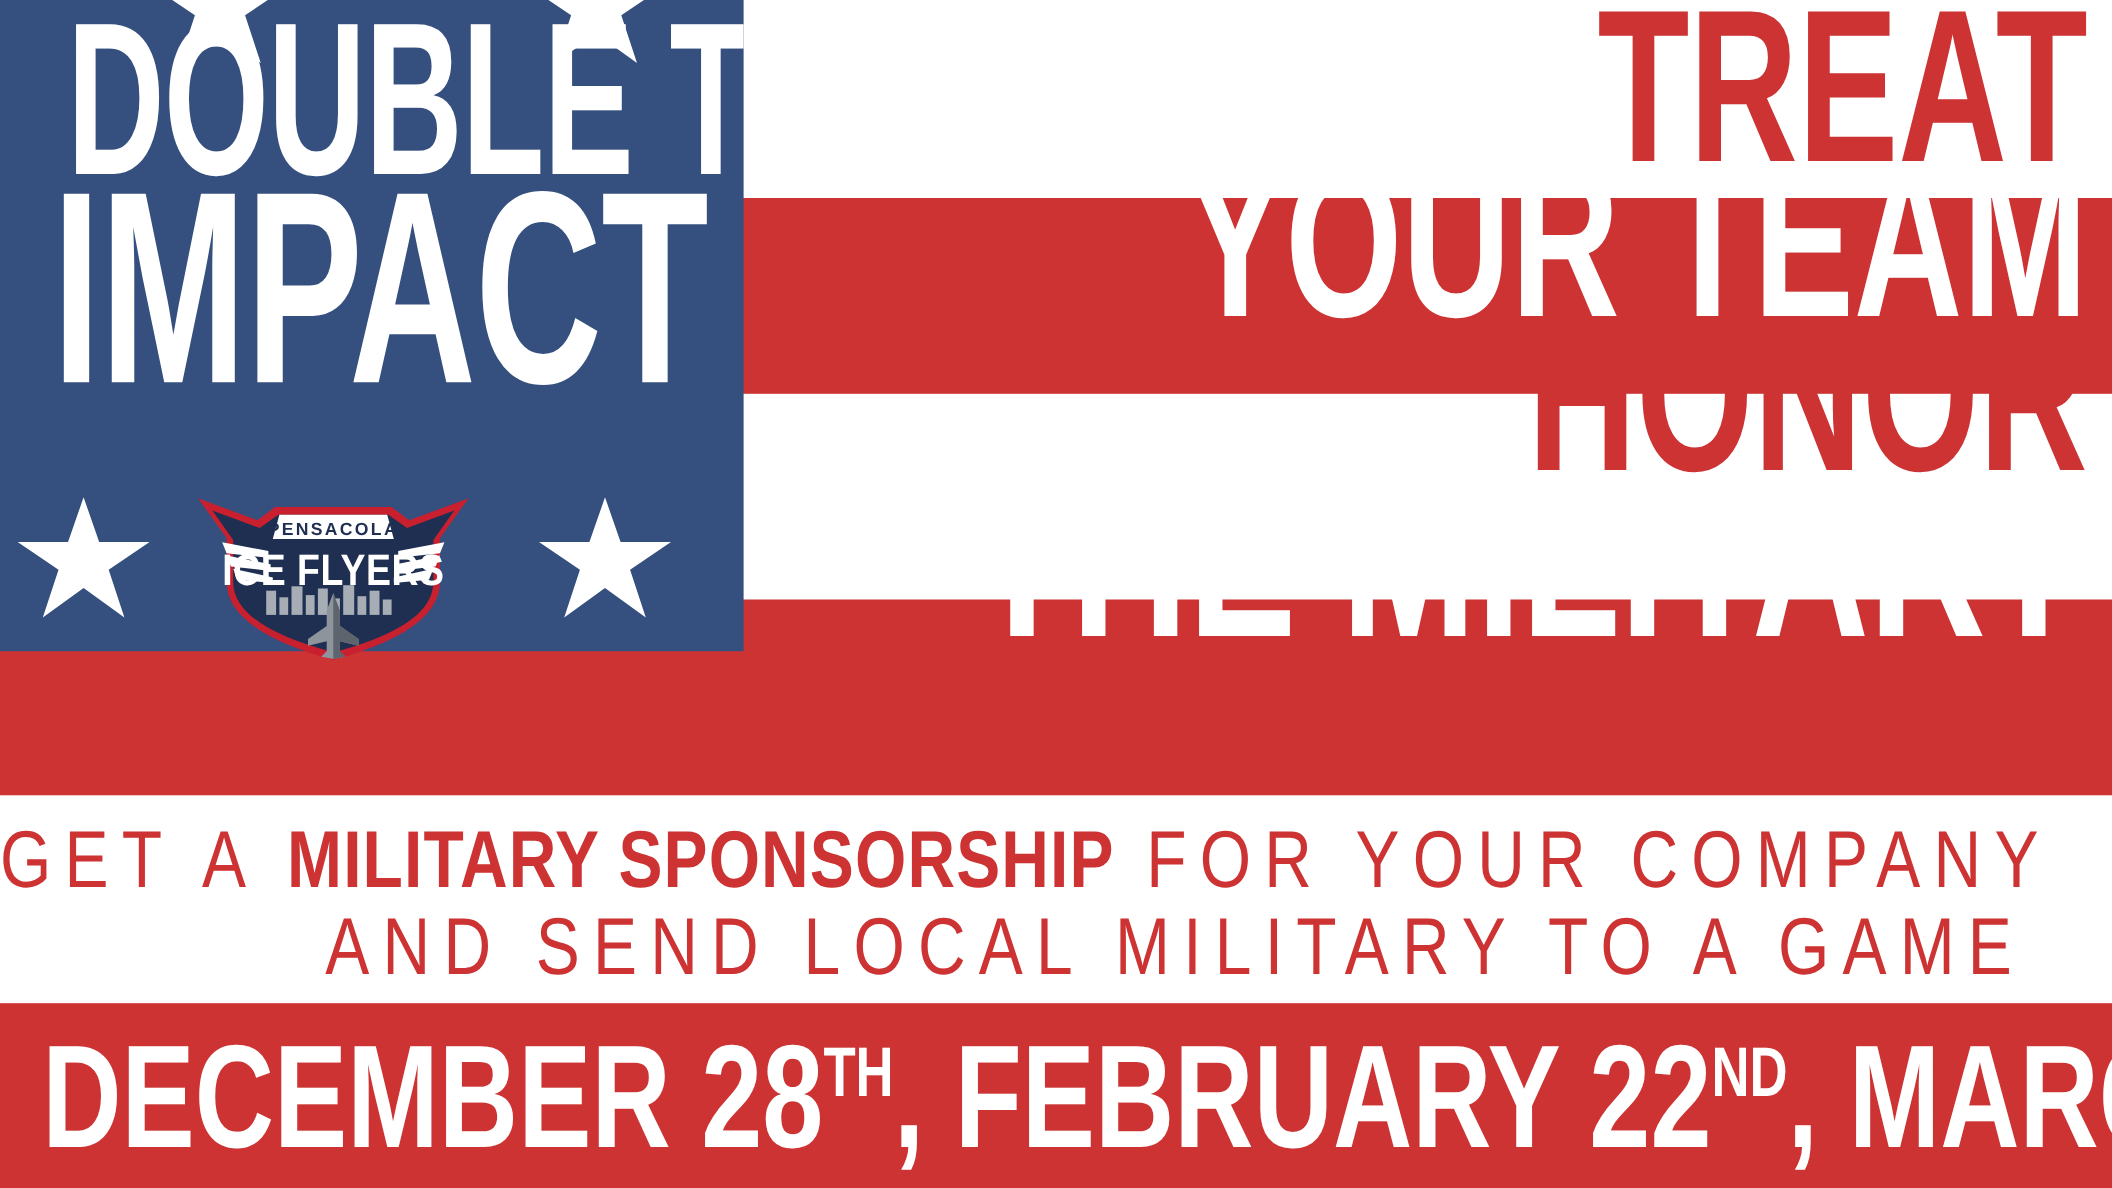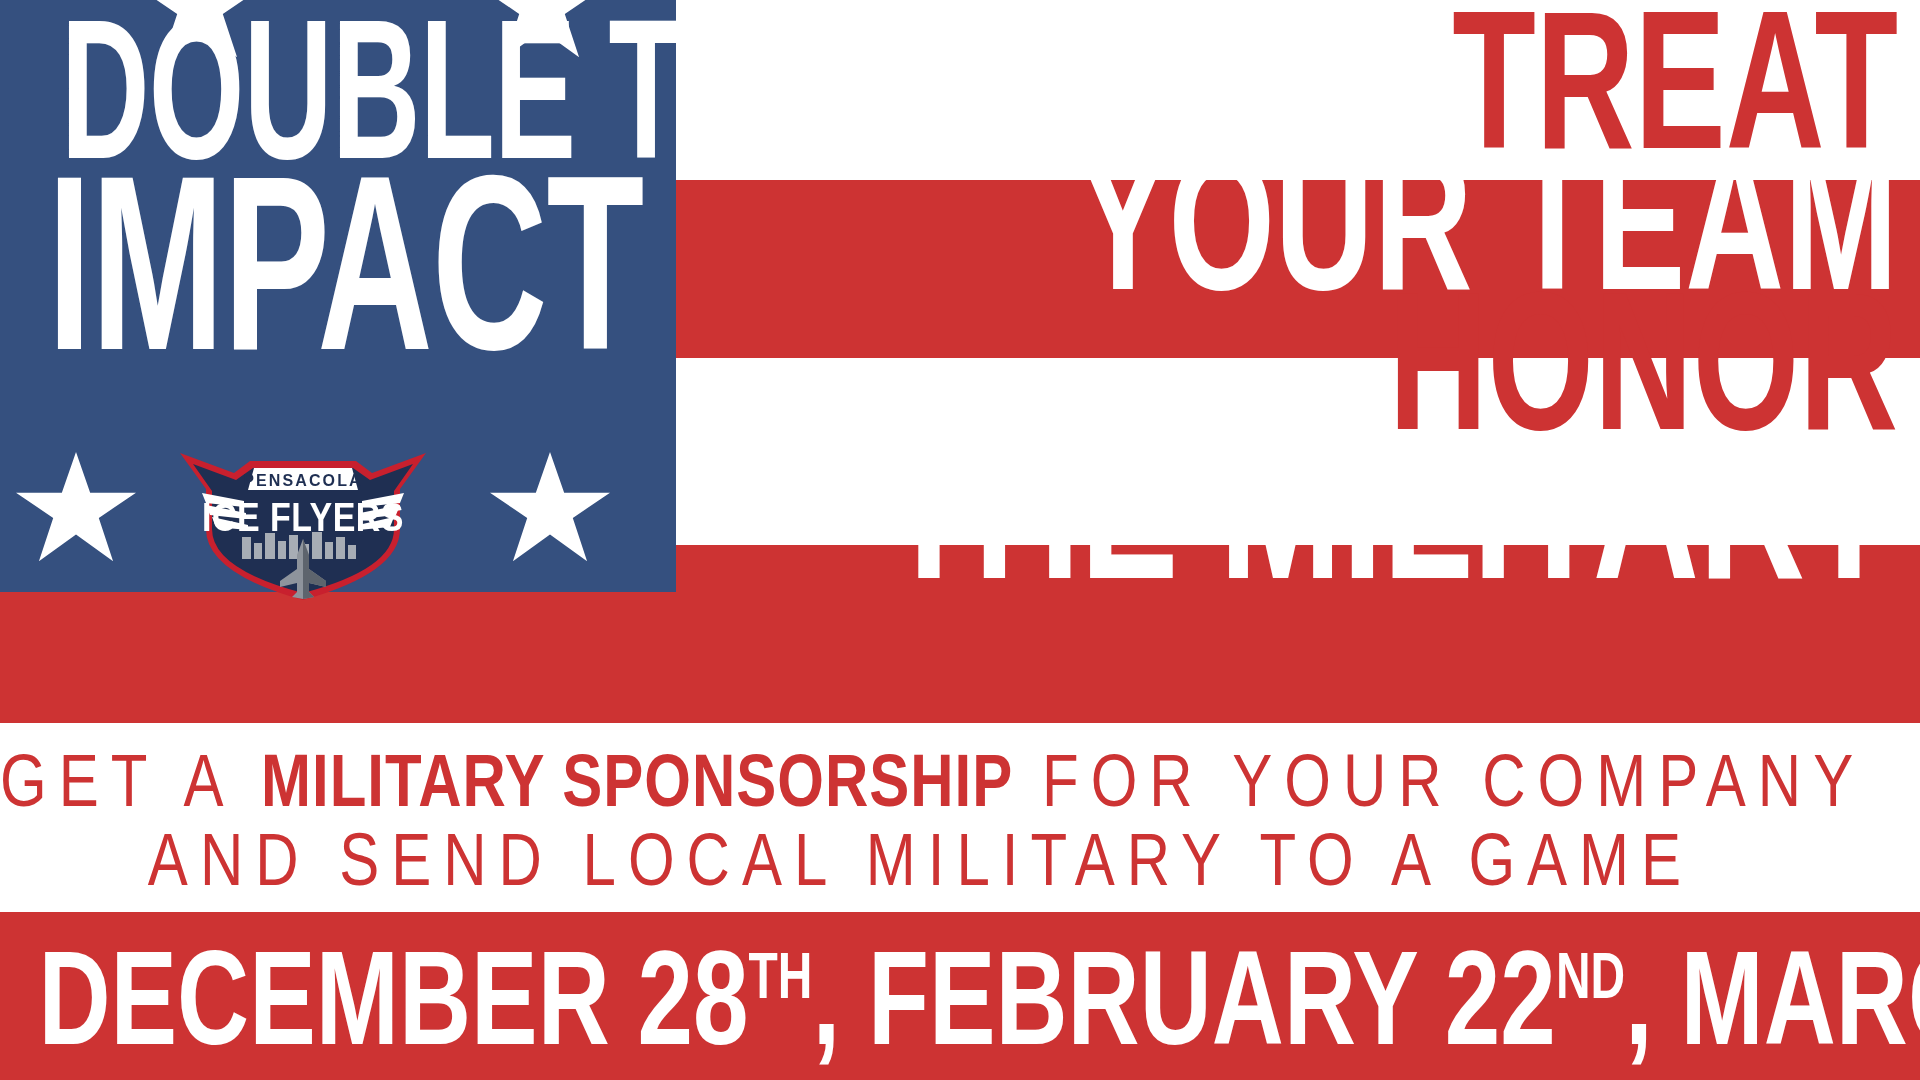--- a/index.html
+++ b/index.html
@@ -110,21 +110,21 @@
   #msg-line-2 { font-size: 152px; color: #ffffff; transform: scaleX(0.90) scaleY(1.30); margin-bottom: 22px; }
   #msg-line-3 { font-size: 152px; color: #cd3333; transform: scaleX(0.90) scaleY(1.30); margin-bottom: 22px; }
   #msg-line-4 { font-size: 160px; color: #ffffff; transform: scaleX(0.92) scaleY(1.32); }
 
   
   #tagline {
     position: absolute;
     left: 0;
     top: 742px;
     width: 1841px;
-    text-align: center;
+    text-align: right;
     color: #cd3333;
   }
   .tag-line {
     display: block;
     white-space: nowrap;
     font-family: "Liberation Sans Narrow", "Liberation Sans", sans-serif;
     font-size: 60px;
     font-weight: normal;
     letter-spacing: 12px;
     line-height: 1.32;

